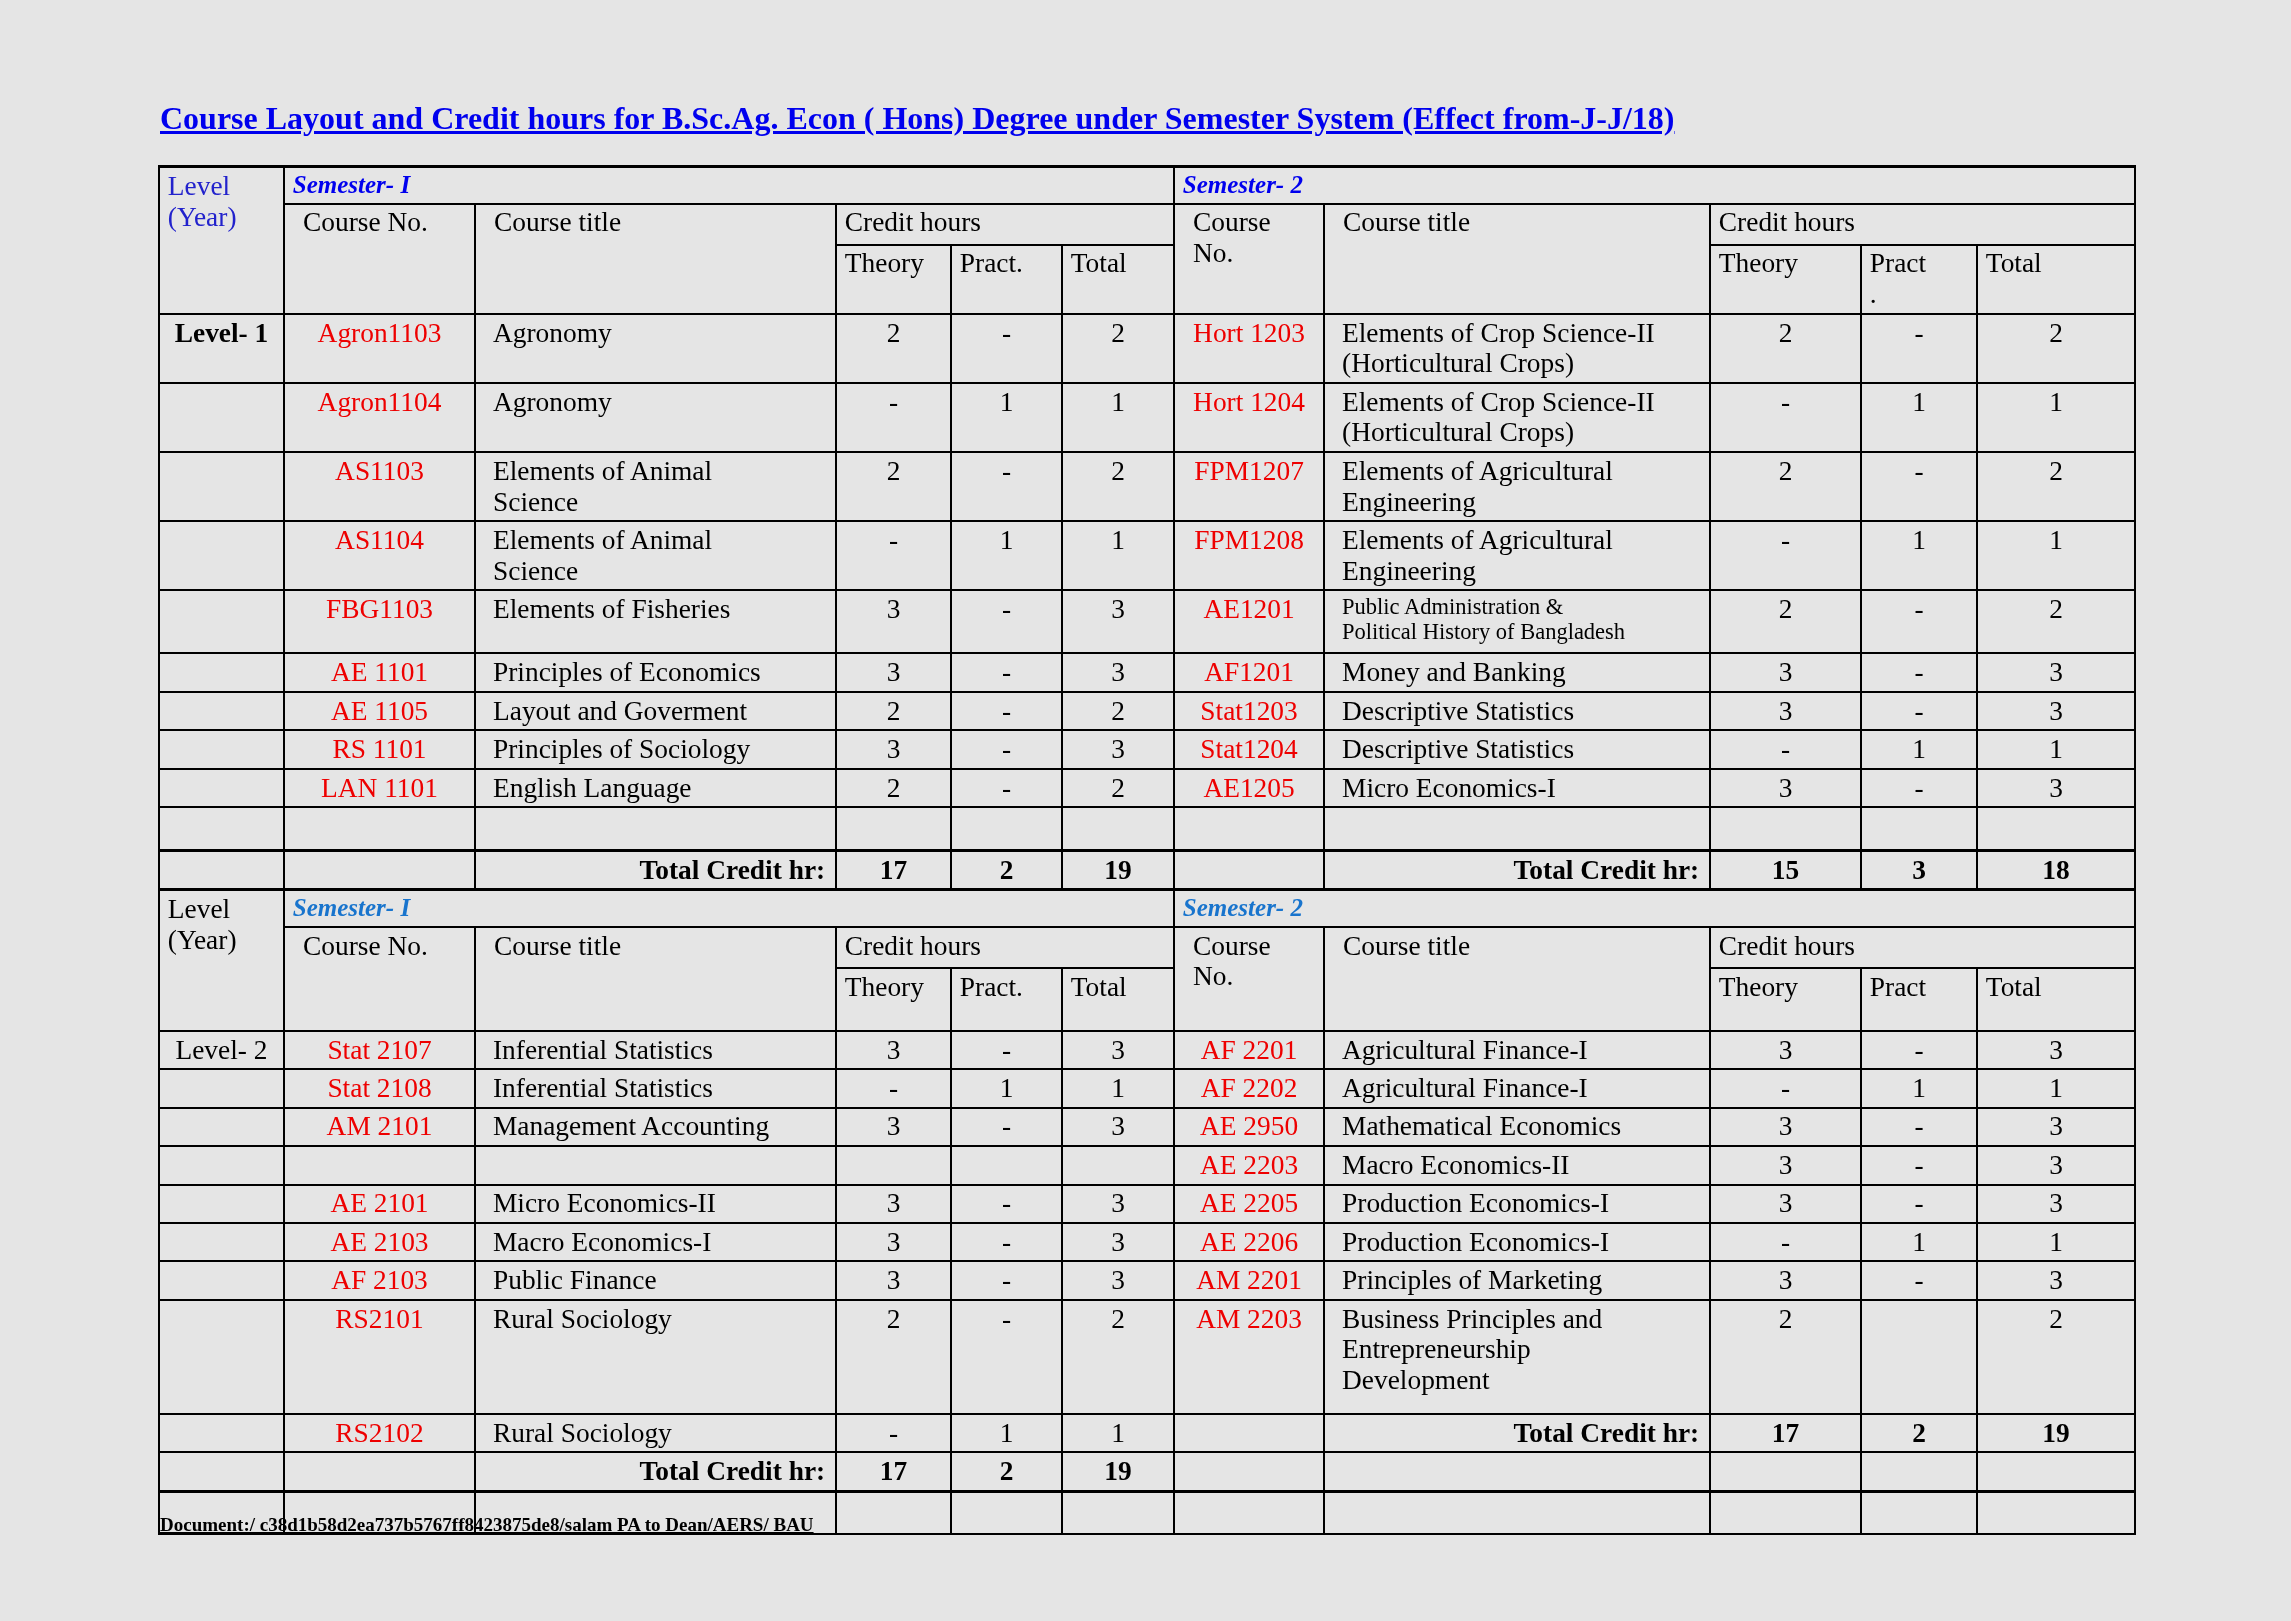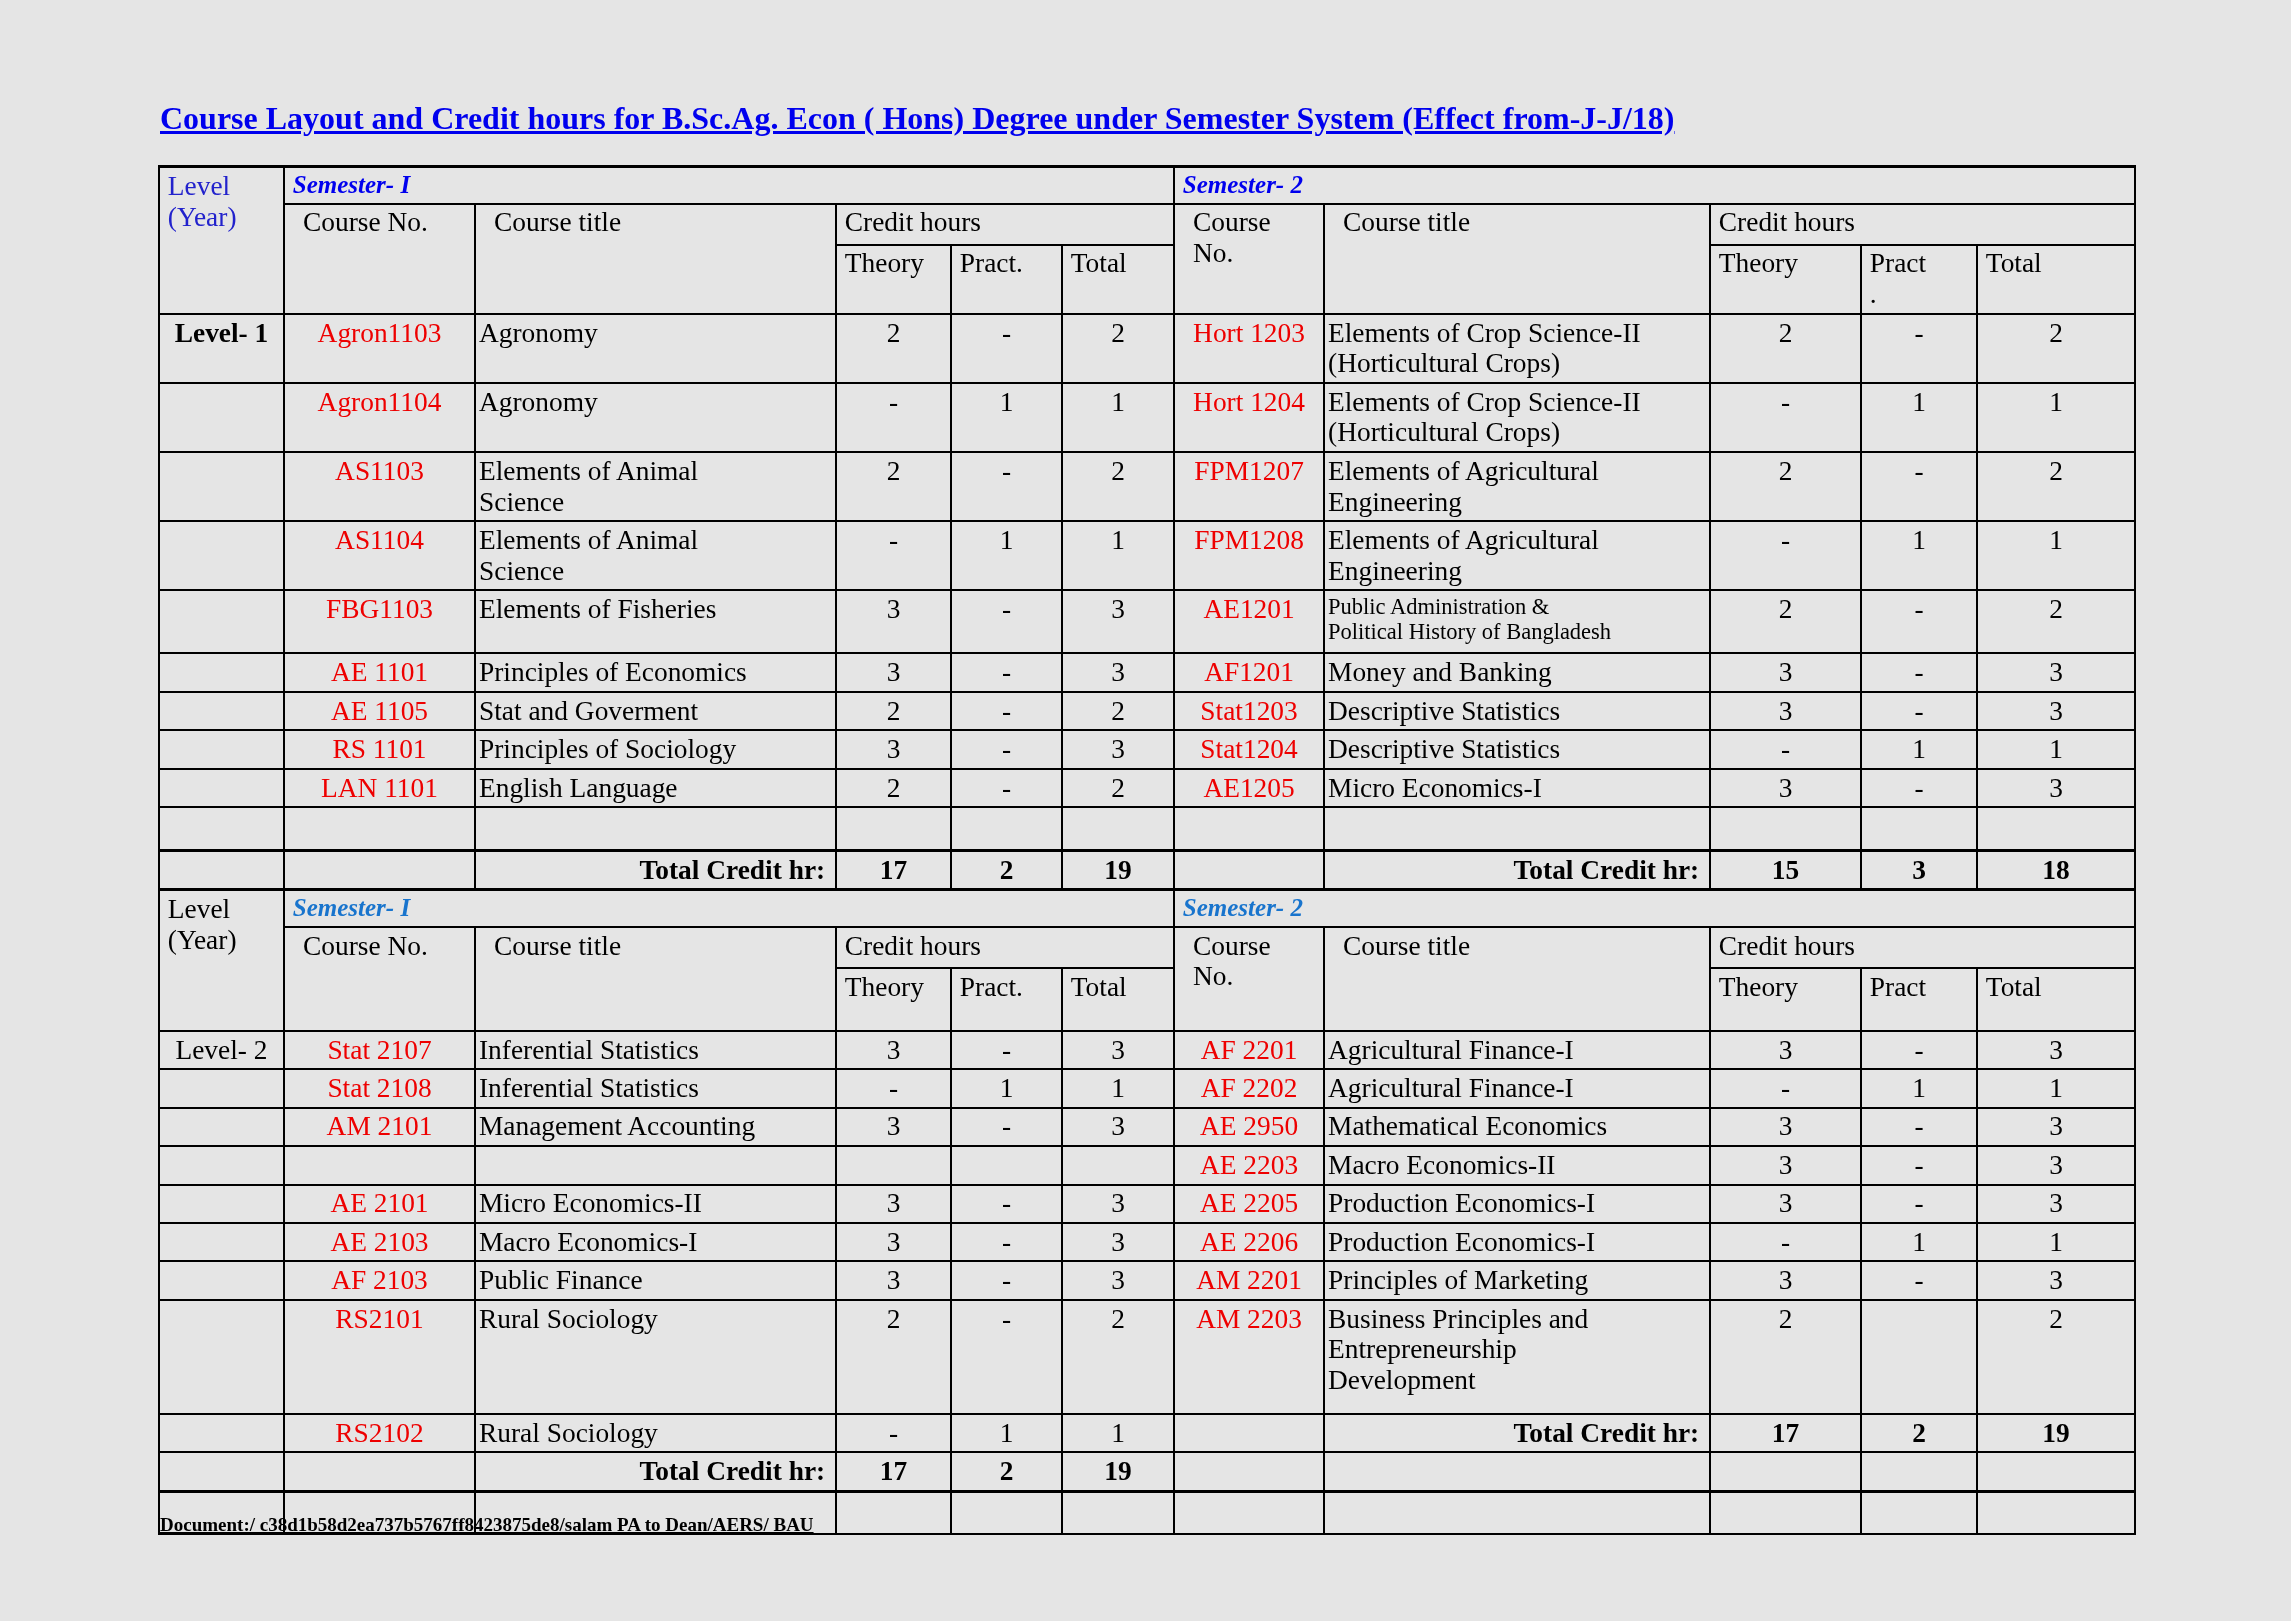--- a/index.html
+++ b/index.html
@@ -13,21 +13,21 @@
         padding:2.9px 7.8px;overflow:hidden;}
   .sem{font-weight:bold;font-size:25px;text-align:left;font-style:italic;}
   .hr1{height:37px}.hr2{height:41px}.hr3{height:63px}
   .hl{text-align:left;padding-left:18px}
   .hc{text-align:left}
   .pre{white-space:pre-line}
   .lvlh{padding-left:7.8px}
   .blueh{color:var(--lvl-blue,#2222CC)}
   .r-std{height:37px}.r-tall2{height:63px}.r-tall3{height:114px}.r-empty{height:43px}
   .no{color:var(--red,#EE0000);text-align:center;margin-top:36px;}
-  .ti{text-align:left;white-space:pre-line;padding-left:3px}
+  .ti{text-align:left;white-space:pre-line;padding-left:17px}
   .small{font-size:22.5px}
   .c{text-align:center}
   .b{font-weight:bold}
   .tl{font-weight:bold;text-align:right;padding-right:9.8px;white-space:nowrap}
   .lvl{text-align:center}
   tr.sep td{border-top:3.9px solid #000}
   .doc-footer{position:absolute;left:160px;top:1514px;font-size:19px;font-weight:bold;text-decoration:underline;}
 </style>
 </head>
 <body>
@@ -155,21 +155,21 @@
           <td class="c">3</td>
           <td class="no">AF1201</td>
           <td class="ti">Money and Banking</td>
           <td class="c">3</td>
           <td class="c">-</td>
           <td class="c">3</td>
         </tr>
         <tr class="r-std">
           <td class="lvl"></td>
           <td class="no">AE 1105</td>
-          <td class="ti">Stat and Goverment</td>
+          <td class="ti">Layout and Goverment</td>
           <td class="c">2</td>
           <td class="c">-</td>
           <td class="c">2</td>
           <td class="no">Stat1203</td>
           <td class="ti">Descriptive Statistics</td>
           <td class="c">3</td>
           <td class="c">-</td>
           <td class="c">3</td>
         </tr>
         <tr class="r-std">

